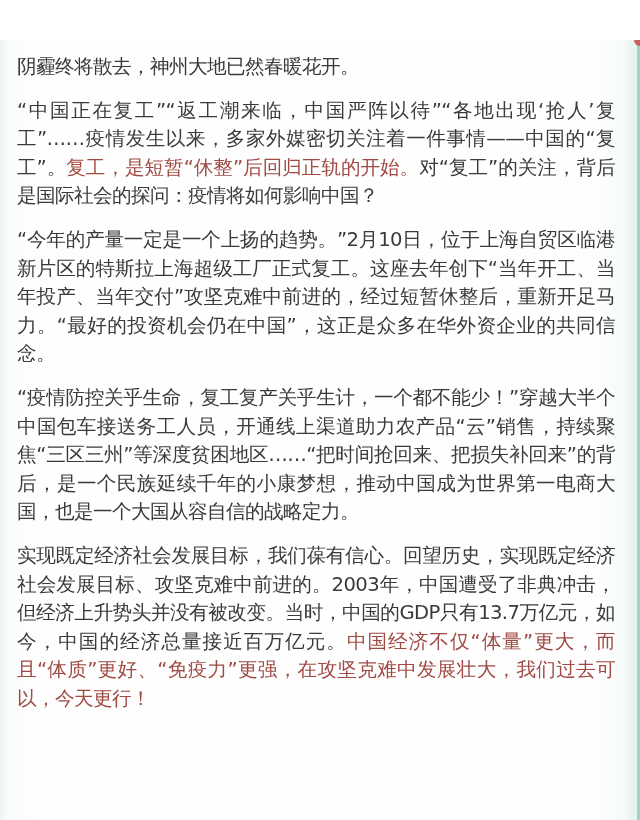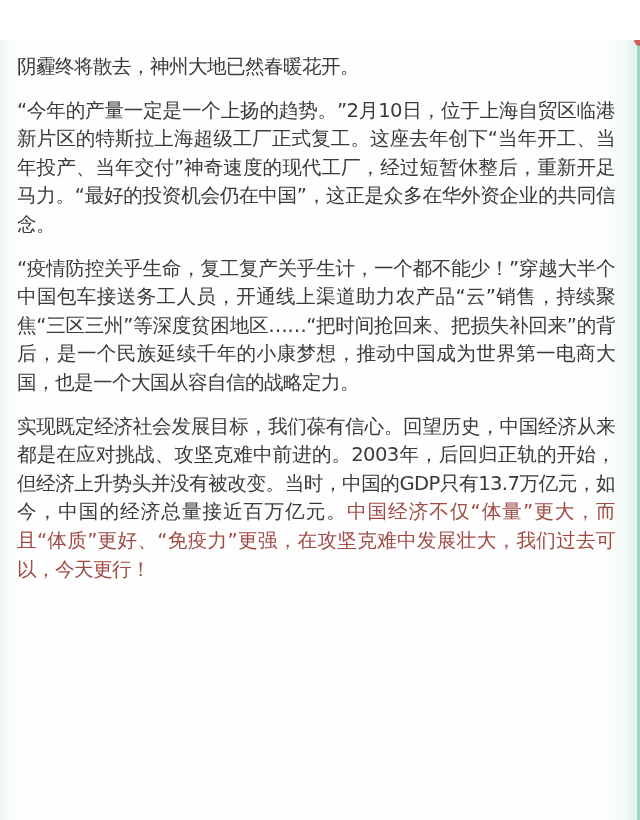--- a/index.html
+++ b/index.html
@@ -63,23 +63,26 @@
 
 <div class="frame">
   <div class="border-right"></div>
   <div class="corner-accent"></div>
 
   <div class="article">
     <p class="para">
       <span>阴霾终将散去，神州大地已然春暖花开。</span>
     </p>
     <p class="para">
-      <span>“今年的产量一定是一个上扬的趋势。”2月10日，位于上海自贸区临港新片区的特斯拉上海超级工厂正式复工。这座去年创下“当年开工、当年投产、当年交付”神奇速度的现代工厂，经过短暂休整后，重新开足马力。“最好的投资机会仍在中国”，这正是众多在华外资企业的共同信念。</span>
+      <span>“中国正在复工”“返工潮来临，中国严阵以待”“各地出现‘抢人’复工”……疫情发生以来，多家外媒密切关注着一件事情——中国的“复工”。</span><span class="hl">复工，是短暂“休整”后回归正轨的开始。</span><span>对“复工”的关注，背后是国际社会的探问：疫情将如何影响中国？</span>
+    </p>
+    <p class="para">
+      <span>“今年的产量一定是一个上扬的趋势。”2月10日，位于上海自贸区临港新片区的特斯拉上海超级工厂正式复工。这座去年创下“当年开工、当年投产、当年交付”攻坚克难中前进的，经过短暂休整后，重新开足马力。“最好的投资机会仍在中国”，这正是众多在华外资企业的共同信念。</span>
     </p>
     <p class="para">
       <span>“疫情防控关乎生命，复工复产关乎生计，一个都不能少！”穿越大半个中国包车接送务工人员，开通线上渠道助力农产品“云”销售，持续聚焦“三区三州”等深度贫困地区……“把时间抢回来、把损失补回来”的背后，是一个民族延续千年的小康梦想，推动中国成为世界第一电商大国，也是一个大国从容自信的战略定力。</span>
     </p>
     <p class="para">
-      <span>实现既定经济社会发展目标，我们葆有信心。回望历史，中国经济从来都是在应对挑战、攻坚克难中前进的。2003年，后回归正轨的开始，但经济上升势头并没有被改变。当时，中国的GDP只有13.7万亿元，如今，中国的经济总量接近百万亿元。</span><span class="hl">中国经济不仅“体量”更大，而且“体质”更好、“免疫力”更强，在攻坚克难中发展壮大，我们过去可以，今天更行！</span>
+      <span>实现既定经济社会发展目标，我们葆有信心。回望历史，实现既定经济社会发展目标、攻坚克难中前进的。2003年，中国遭受了非典冲击，但经济上升势头并没有被改变。当时，中国的GDP只有13.7万亿元，如今，中国的经济总量接近百万亿元。</span><span class="hl">中国经济不仅“体量”更大，而且“体质”更好、“免疫力”更强，在攻坚克难中发展壮大，我们过去可以，今天更行！</span>
     </p>
 
   </div>
 </div>
 
 </body></html>

